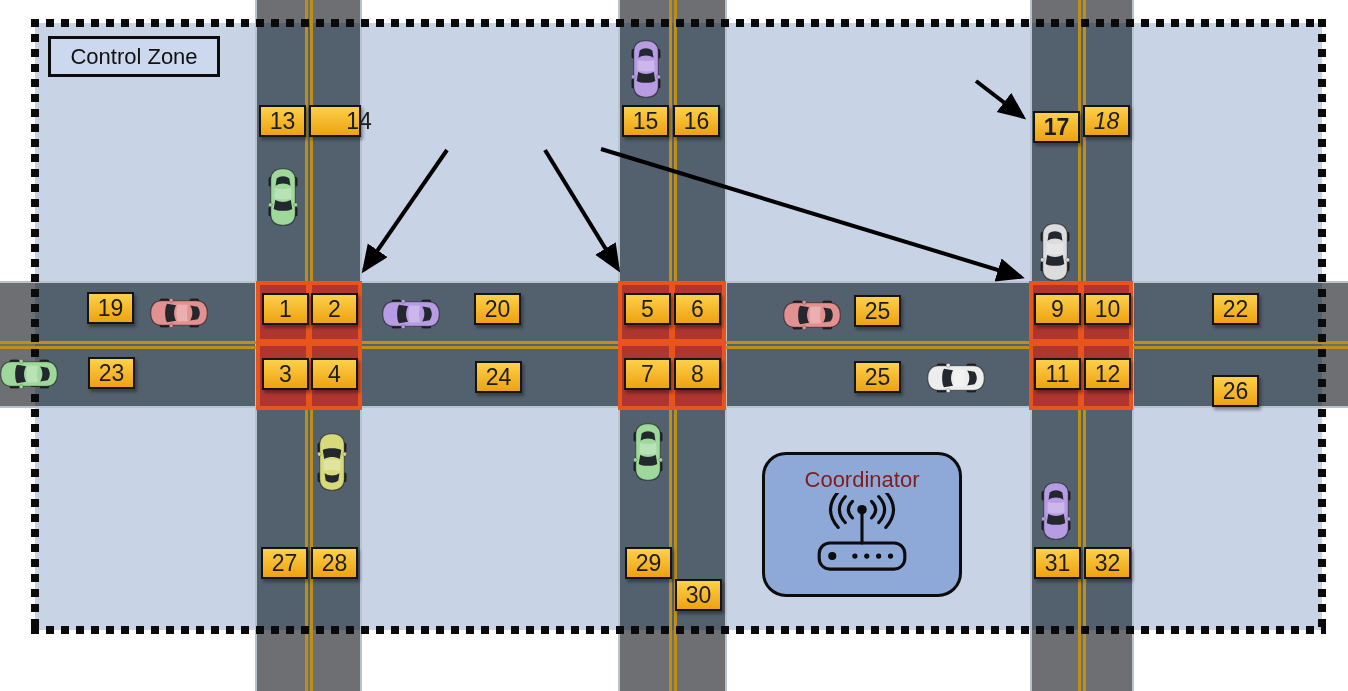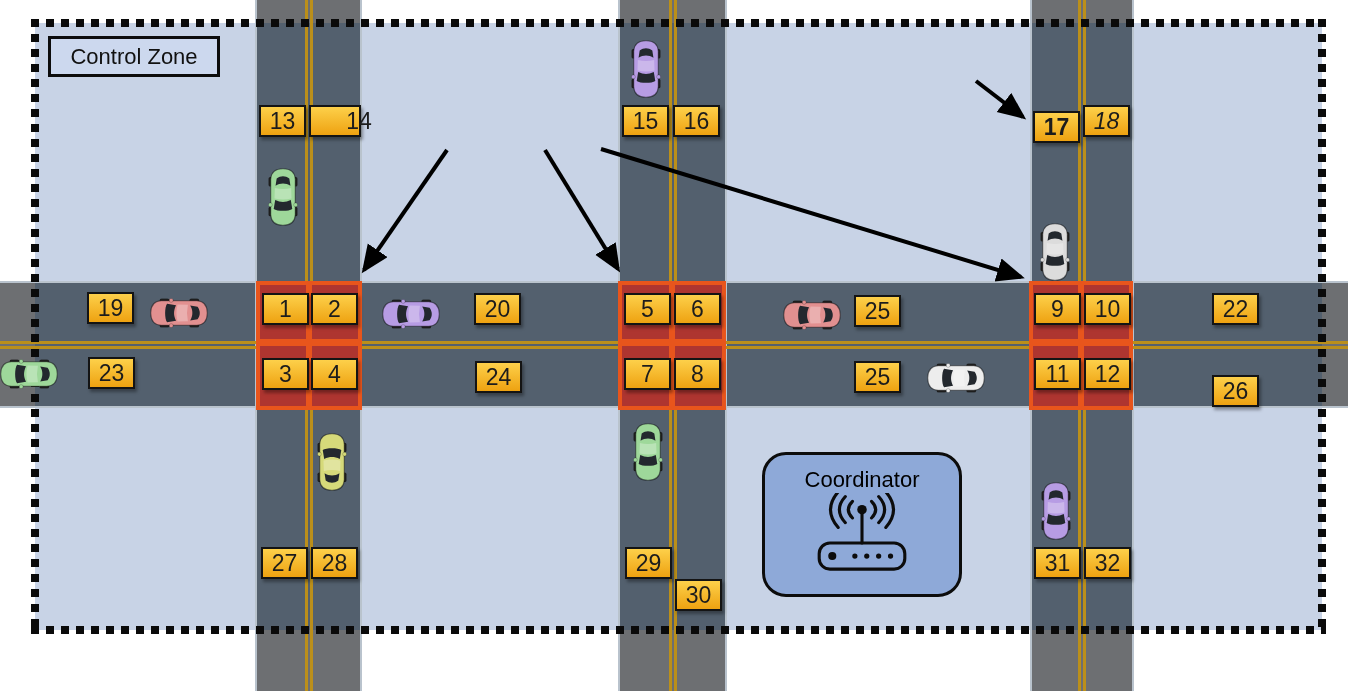--- a/index.html
+++ b/index.html
@@ -46,21 +46,21 @@
   }
   #control-zone-label{left:48px;top:36px;width:172px;height:41px;background:var(--control_label_bg);}
   #merging-zones-label{left:384px;top:106px;width:217px;height:42px;background:var(--merging_label_bg);box-shadow:2px 3px 3px rgba(0,0,0,0.25);}
   #partitioned-zone-label{left:783px;top:41px;width:196px;height:41px;background:linear-gradient(180deg,var(--box_top),var(--box_bottom));box-shadow:2px 3px 3px rgba(0,0,0,0.25);}
   
   #coordinator-panel{
     left:762px;top:452px;width:200px;height:145px;background:var(--coordinator_bg);
     border:3px solid #0c0c0c;border-radius:24px;box-sizing:border-box;
     display:flex;flex-direction:column;align-items:center;padding-top:12px;
   }
-  #coordinator-title{font-size:22px;color:#000000;}
+  #coordinator-title{font-size:22px;color:#7f1d1d;}
   
   .car{position:absolute;width:30px;height:58px;}
   .car svg{display:block;width:100%;height:100%;}
   .rot180{transform:rotate(180deg);}
   .rotL{transform:rotate(270deg);}
   
   #arrows{left:0;top:0;width:1348px;height:691px;pointer-events:none;}
 </style>
 </head>
 <body>

